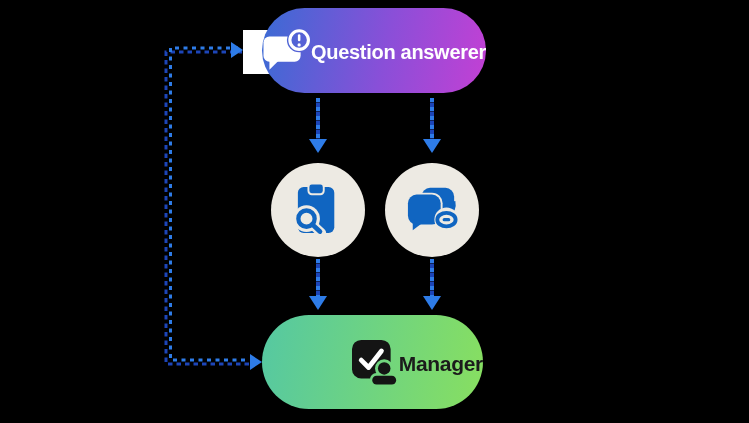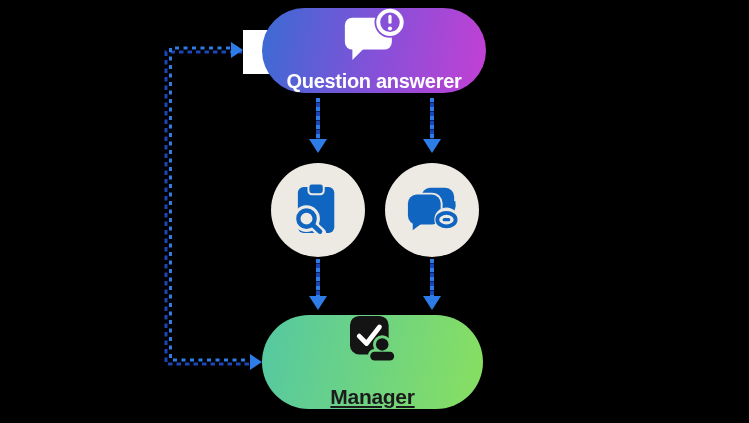--- a/index.html
+++ b/index.html
@@ -1,38 +1,38 @@
 <!DOCTYPE html>
 <html style="--background: #000000; --qa-grad-start: #3a6bd4; --qa-grad-mid: #8a4fd8; --qa-grad-end: #c340d4; --mgr-grad-start: #55c8a2; --mgr-grad-end: #88df60; --circle-bg: #edeae3; --icon-blue: #1065c1; --arrow-bright: #2e7ce8; --arrow-dark: #1c45b8; --whitebox: #ffffff; --qa-text: #ffffff; --mgr-text: #1b1b1b; --ink: #141414;"><head>
 <meta charset="utf-8">
 <style>
   html,body{margin:0;padding:0;background:#000;}
   .canvas{
     position:relative;width:749px;height:423px;background:var(--background);
     overflow:hidden;font-family:"Liberation Sans",sans-serif;
   }
   .pill{
-    position:absolute;display:flex;flex-direction:column;align-items:center;
-    justify-content:space-between;z-index:2;
+    position:absolute;display:flex;align-items:center;
+    justify-content:flex-end;z-index:2;
   }
   .pill-qa{
     left:262px;top:8px;width:224px;height:85px;border-radius:43px;
     background:linear-gradient(100deg,var(--qa-grad-start) 0%,var(--qa-grad-mid) 55%,var(--qa-grad-end) 100%);
   }
   .pill-manager{
     left:262px;top:315px;width:221px;height:94px;border-radius:47px;
     background:linear-gradient(100deg,var(--mgr-grad-start) 0%,var(--mgr-grad-end) 100%);
   }
   .qa-label{
     color:var(--qa-text);font-size:20px;font-weight:700;letter-spacing:-0.3px;
     margin-top:3px;white-space:nowrap;
   }
   .mgr-label{
     color:var(--mgr-text);font-size:21px;font-weight:700;letter-spacing:-0.3px;
-    margin-top:4px;white-space:nowrap;text-decoration:underline;
+    margin-top:4px;white-space:nowrap;
   }
   .whitebox{
     position:absolute;left:243px;top:30px;width:26px;height:44px;
     background:var(--whitebox);z-index:1;
   }
   .tool-circle{
     position:absolute;width:94px;height:94px;border-radius:50%;
     background:var(--circle-bg);display:flex;align-items:center;justify-content:center;z-index:2;
   }
   .tool-circle.left{left:271px;top:163px;}

